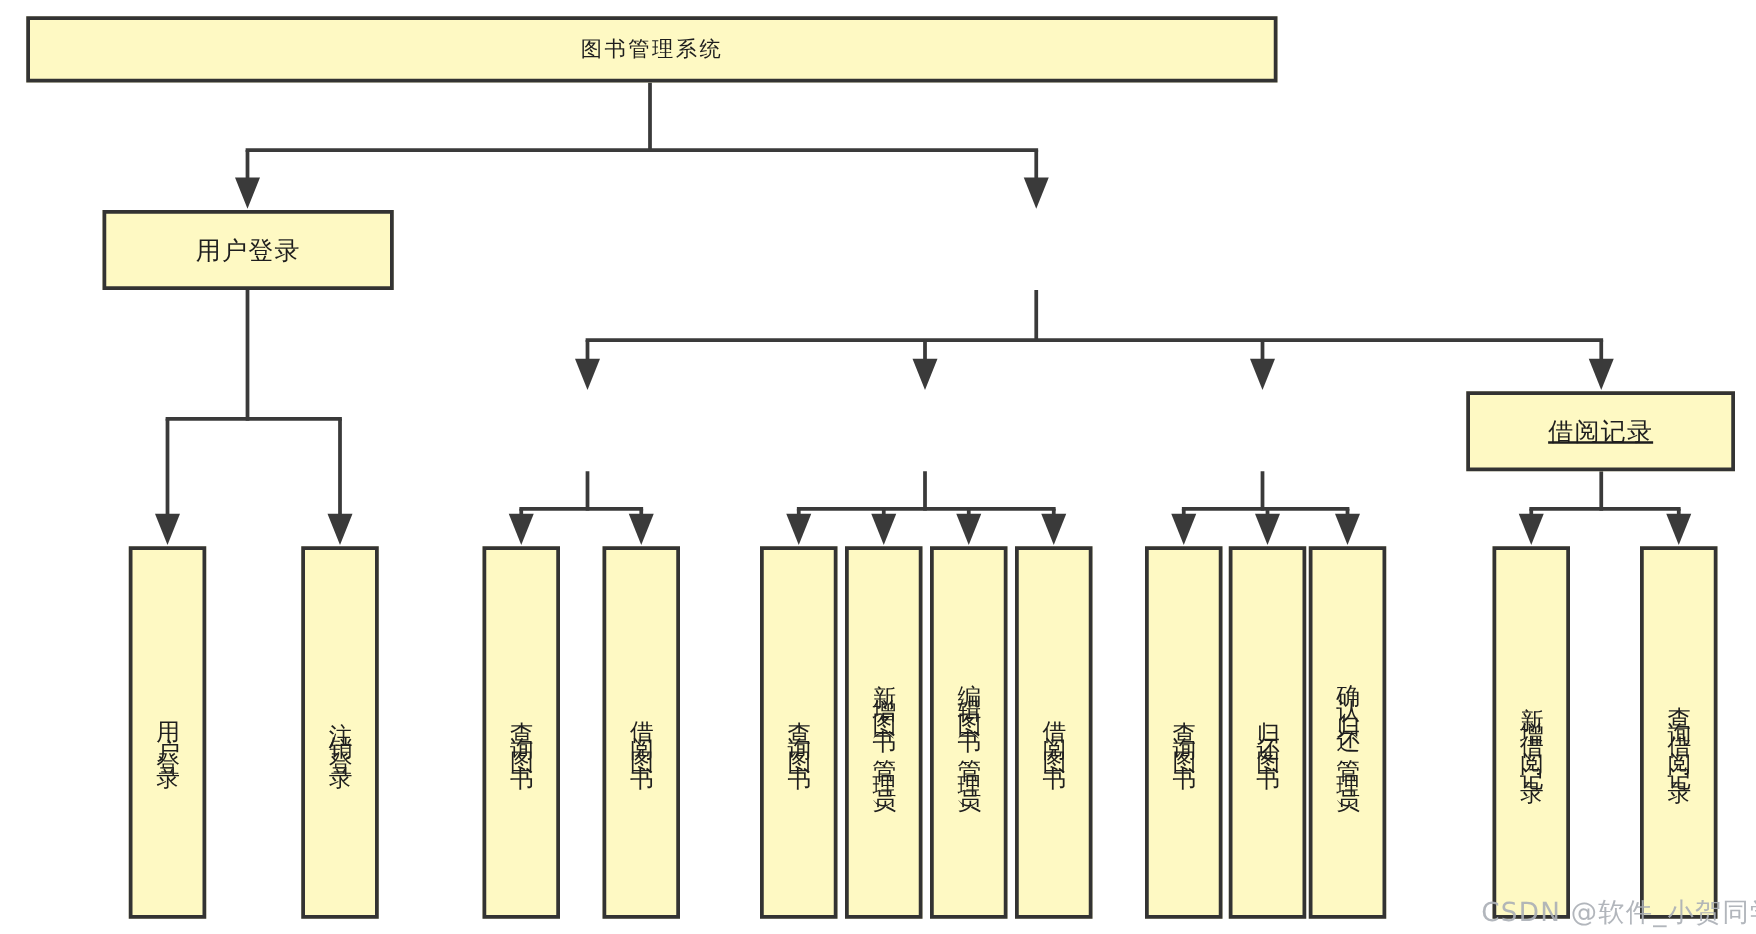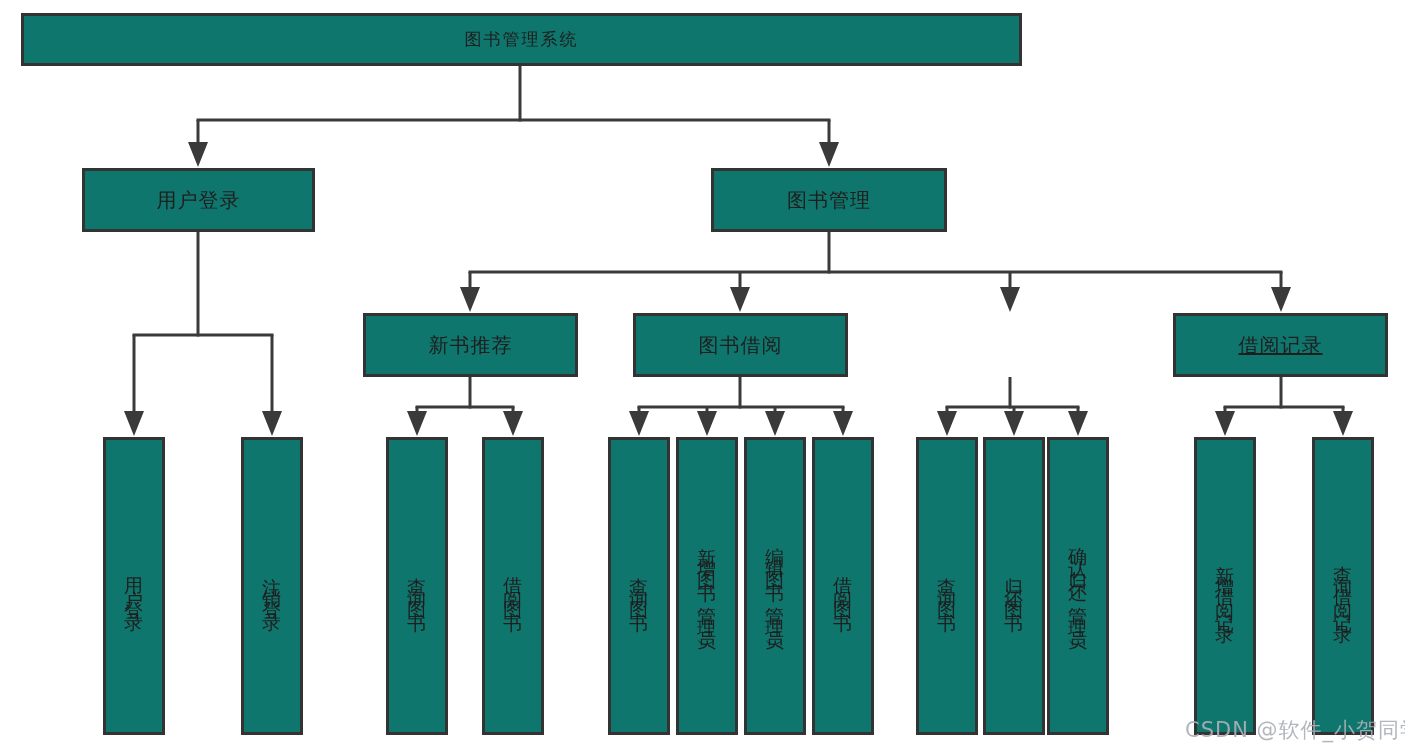--- a/index.html
+++ b/index.html
@@ -15,21 +15,21 @@
     position: absolute;
     left: 0; top: 0;
     width: 1405px; height: 747px;
   }
   .connectors line { stroke: #3a3a3a; stroke-width: 3; }
   .connectors polygon { fill: #3a3a3a; stroke: none; }
   .box {
     position: absolute;
     box-sizing: border-box;
     border: 3px solid #333333;
-    background: #0f766e;
+    background: #fef9c3;
     display: flex;
     align-items: center;
     justify-content: center;
     color: #1e1e1e;
   }
   .hbox .lbl {
     font-size: 20px;
     letter-spacing: 1px;
     white-space: nowrap;
   }
@@ -132,30 +132,21 @@
     </g>
   </svg>
 
   <div class="box hbox root" style="left:21px; top:13px; width:1001px; height:53px;">
     <span class="lbl">图书管理系统</span>
   </div>
 
   <div class="box hbox l2" style="left:82px; width:233px;">
     <span class="lbl">用户登录</span>
   </div>
-  <div class="box hbox l2" style="left:711px; width:236px;">
-    <span class="lbl">图书管理</span>
-  </div>
 
-  <div class="box hbox l3" style="left:363px; width:215px;">
-    <span class="lbl">新书推荐</span>
-  </div>
-  <div class="box hbox l3" style="left:633px; width:215px;">
-    <span class="lbl">图书借阅</span>
-  </div>
   <div class="box hbox l3" style="left:1173px; width:215px;text-decoration:underline;">
     <span class="lbl">借阅记录</span>
   </div>
 
   <div class="box leaf" style="left:103px;">
     <span class="lbl">用户登录</span>
   </div>
   <div class="box leaf" style="left:241px;">
     <span class="lbl">注销登录</span>
   </div>

